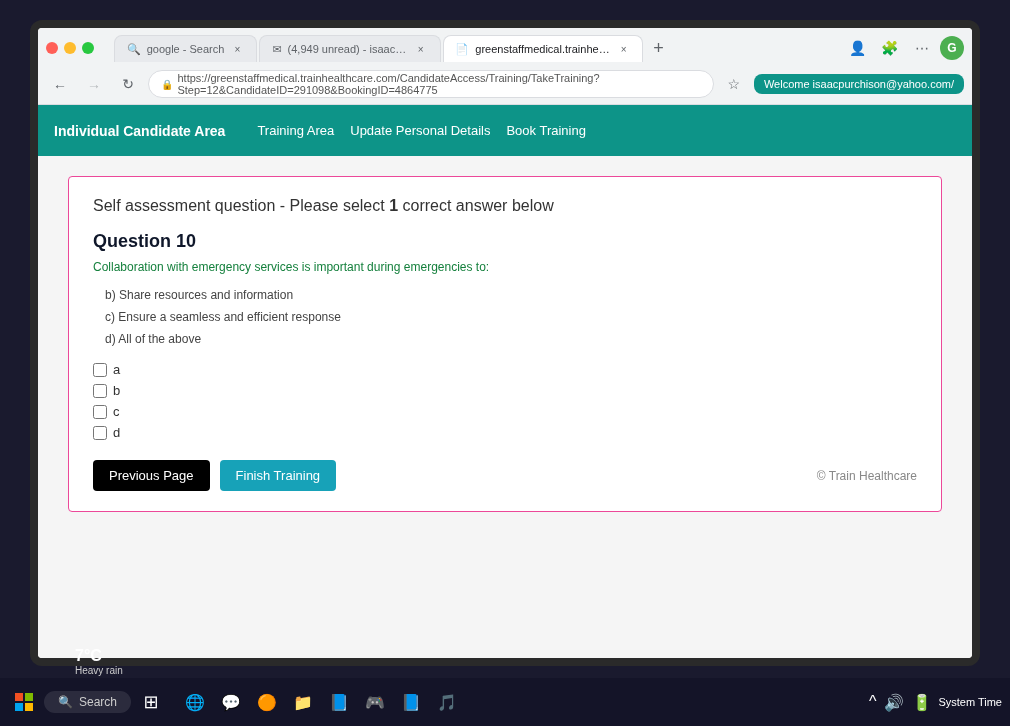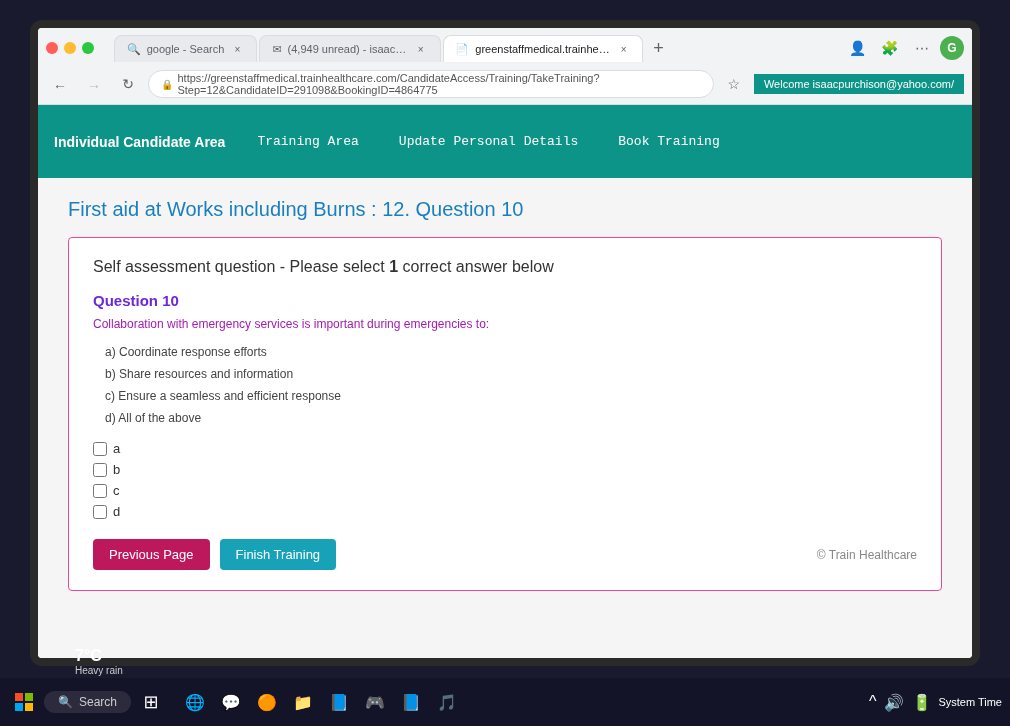--- a/index.html
+++ b/index.html
@@ -171,54 +171,53 @@
       font-size: 14px;
       color: #5f6368;
       cursor: pointer;
     }
 
     .welcome-badge {
       background: #0d9488;
       color: white;
       font-size: 11px;
       padding: 4px 10px;
-      border-radius: 0;
+      border-radius: 8px;
       cursor: pointer;
       white-space: nowrap;
     }
 
     
     .website-content {
       flex: 1;
       overflow: hidden;
       display: flex;
       flex-direction: column;
     }
 
     
     .site-nav {
       background: #0d9488;
-      padding: 15px 16px;
+      padding: 4px 16px;
       display: flex;
       align-items: center;
       min-height: 44px;
     }
 
     .site-nav-brand {
       color: white;
       font-weight: bold;
       font-size: 14px;
       margin-right: 32px;
       white-space: nowrap;
     }
 
     .site-nav-links {
       display: flex;
-      gap: 40px;
-      font-family: Liberation Mono, monospace;
+      gap: 16px;
     }
 
     .site-nav-link {
       color: white;
       font-size: 13px;
       text-decoration: none;
       cursor: pointer;
       padding: 14px 0;
     }
 
@@ -249,28 +248,28 @@
       margin-bottom: 16px;
       color: #333;
     }
 
     .self-assessment-header strong {
       font-weight: bold;
     }
 
     .question-label {
       font-weight: bold;
-      font-size: 15px;
+      font-size: 18px;
       margin-bottom: 8px;
-      color: #6d28d9;
+      color: #0f172a;
     }
 
     .question-text {
       font-size: 12px;
-      color: #a21caf;
+      color: #15803d;
       margin-bottom: 14px;
     }
 
     .answer-options {
       margin-left: 12px;
     }
 
     .answer-option {
       font-size: 12px;
       color: #444;
@@ -302,21 +301,21 @@
 
     
     .form-actions {
       display: flex;
       gap: 10px;
       margin-top: 20px;
       align-items: center;
     }
 
     .btn-secondary {
-      background: #be185d;
+      background: #000000;
       color: white;
       border: none;
       padding: 8px 16px;
       border-radius: 4px;
       font-size: 13px;
       cursor: pointer;
     }
 
     .btn-primary {
       background: #17a2b8;
@@ -468,34 +467,32 @@
       <div class="site-nav">
         <div class="site-nav-brand">Individual Candidate Area</div>
         <div class="site-nav-links">
           <a class="site-nav-link">Training Area</a>
           <a class="site-nav-link">Update Personal Details</a>
           <a class="site-nav-link">Book Training</a>
         </div>
       </div>
 
       <div class="main-content">
-        <h2 class="page-title">First aid at Works including Burns : 12. Question 10</h2>
 
         <div class="question-card">
           <div class="self-assessment-header">
             <span>Self assessment question - Please select</span>
             <strong>1</strong>
             <span>correct answer below</span>
           </div>
 
           <div class="question-label">Question 10</div>
           <div class="question-text">Collaboration with emergency services is important during emergencies to:</div>
 
           <div class="answer-options">
-            <div class="answer-option">a) Coordinate response efforts</div>
             <div class="answer-option">b) Share resources and information</div>
             <div class="answer-option">c) Ensure a seamless and efficient response</div>
             <div class="answer-option">d) All of the above</div>
           </div>
 
           <div class="radio-options">
             <label class="radio-option">
               <input type="checkbox" style="">
               <span>a</span>
             </label>

